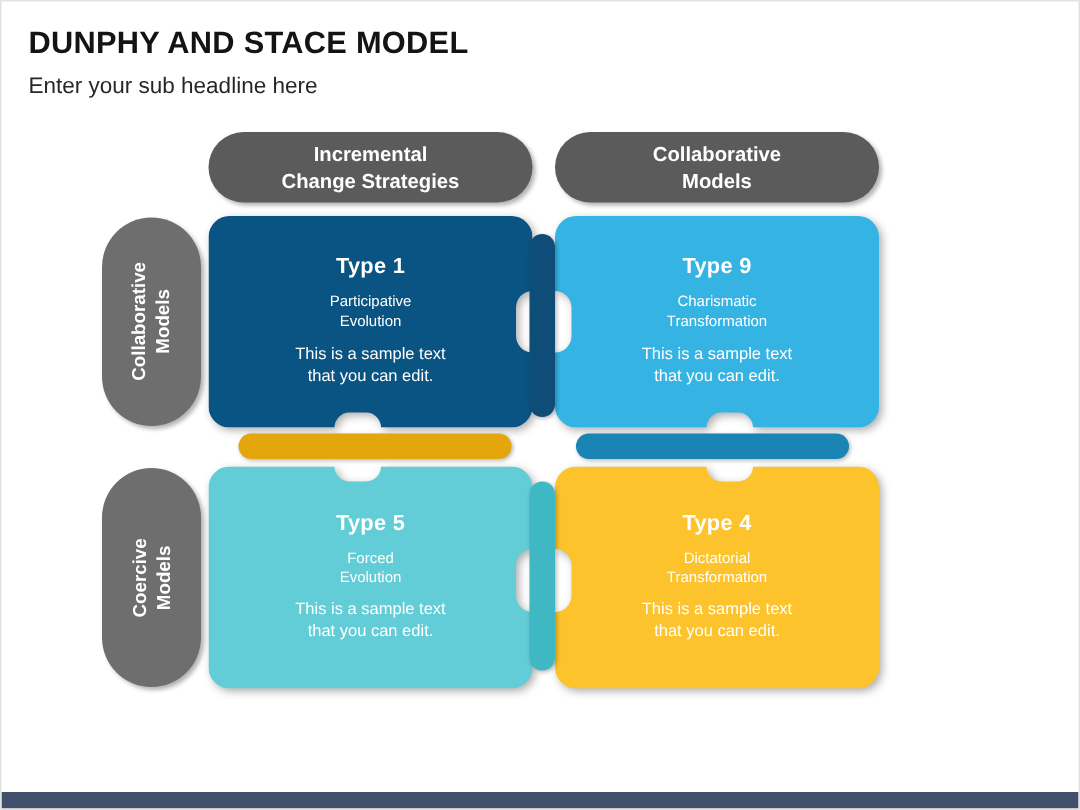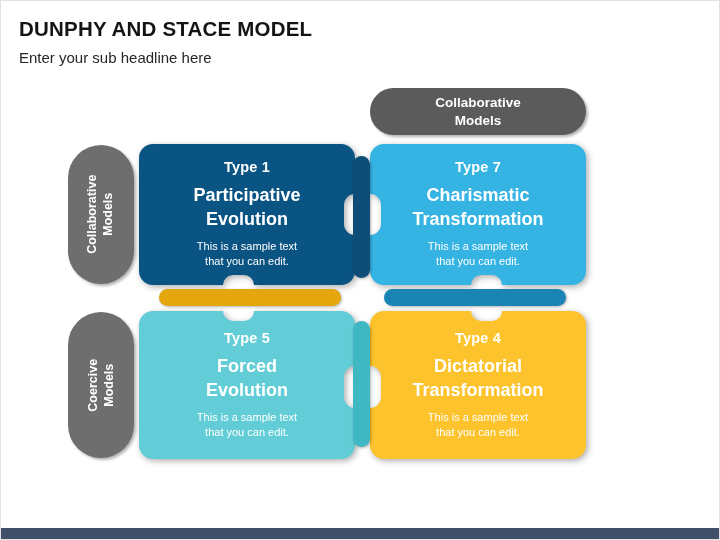--- a/index.html
+++ b/index.html
@@ -107,22 +107,22 @@
     padding: 6px 36px;
     box-sizing: border-box;
   }
   .card-type {
     font-size: 14.5px;
     font-weight: bold;
     margin-bottom: 9px;
     letter-spacing: 0.2px;
   }
   .card-name {
-    font-size: 18px;
-    font-weight: bold;
+    font-size: 10px;
+    font-weight: normal;
     line-height: 1.33;
     margin-bottom: 7px;
   }
   .card-desc {
     font-size: 11px;
     font-weight: normal;
     line-height: 1.38;
   }
 
   #card-0 { left: 138px; top: 143px; width: 216px; height: 141px; }
@@ -176,20 +176,23 @@
   }
 </style>
 </head>
 <body>
 
 <div id="slide">
 
   <div id="title">DUNPHY AND STACE MODEL</div>
   <div id="subtitle">Enter your sub headline here</div>
 
+  <div class="col-header" id="col-header-0">
+    <span>Incremental<br>Change Strategies</span>
+  </div>
   <div class="col-header" id="col-header-1">
     <span>Collaborative<br>Models</span>
   </div>
 
   <div class="row-label" id="row-label-0">
     <span>Collaborative<br>Models</span>
   </div>
   <div class="row-label" id="row-label-1">
     <span>Coercive<br>Models</span>
   </div>
@@ -203,21 +206,21 @@
       <div class="card-name">Participative<br>Evolution</div>
       <div class="card-desc">This is a sample text<br>that you can edit.</div>
     </div>
   </div>
 
   <div class="card" id="card-1">
     <svg class="shape" viewBox="0 0 216 141" preserveAspectRatio="none">
       <path d="M14,0 H202 A14,14 0 0 1 216,14 V127 A14,14 0 0 1 202,141 H132 A10,10 0 0 0 122,131 H111 A10,10 0 0 0 101,141 H14 A14,14 0 0 1 0,127 V91 A11,11 0 0 0 11,80 V61 A11,11 0 0 0 0,50 V14 A14,14 0 0 1 14,0 Z" fill="#35b4e4"></path>
     </svg>
     <div class="card-body">
-      <div class="card-type">Type 7</div>
+      <div class="card-type">Type 9</div>
       <div class="card-name">Charismatic<br>Transformation</div>
       <div class="card-desc">This is a sample text<br>that you can edit.</div>
     </div>
   </div>
 
   <div class="card" id="card-2">
     <svg class="shape" viewBox="0 0 216 148" preserveAspectRatio="none">
       <path d="M14,0 H84 A10,10 0 0 0 94,10 H105 A10,10 0 0 0 115,0 H202 A14,14 0 0 1 216,14 V55 A11,11 0 0 0 205,66 V86 A11,11 0 0 0 216,97 V134 A14,14 0 0 1 202,148 H14 A14,14 0 0 1 0,134 V14 A14,14 0 0 1 14,0 Z" fill="#62cdd6"></path>
     </svg>
     <div class="card-body">

